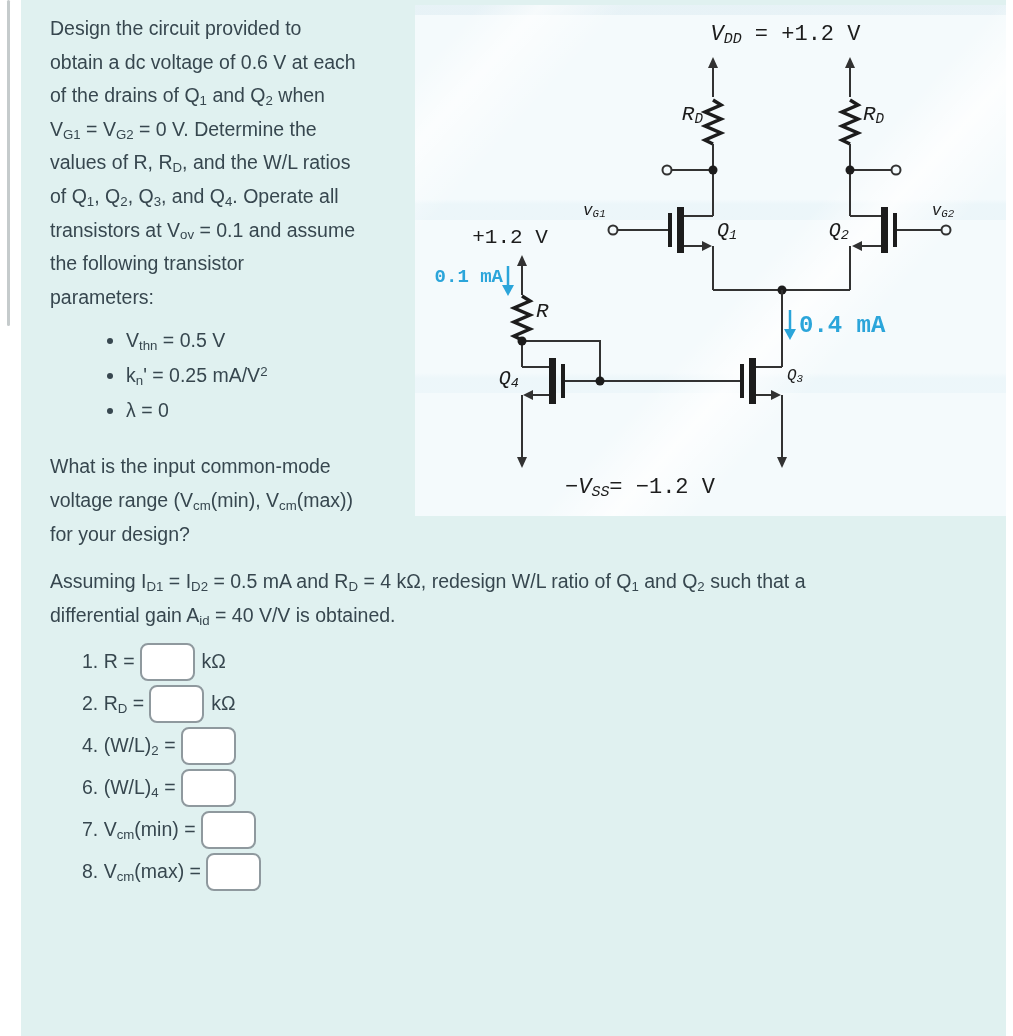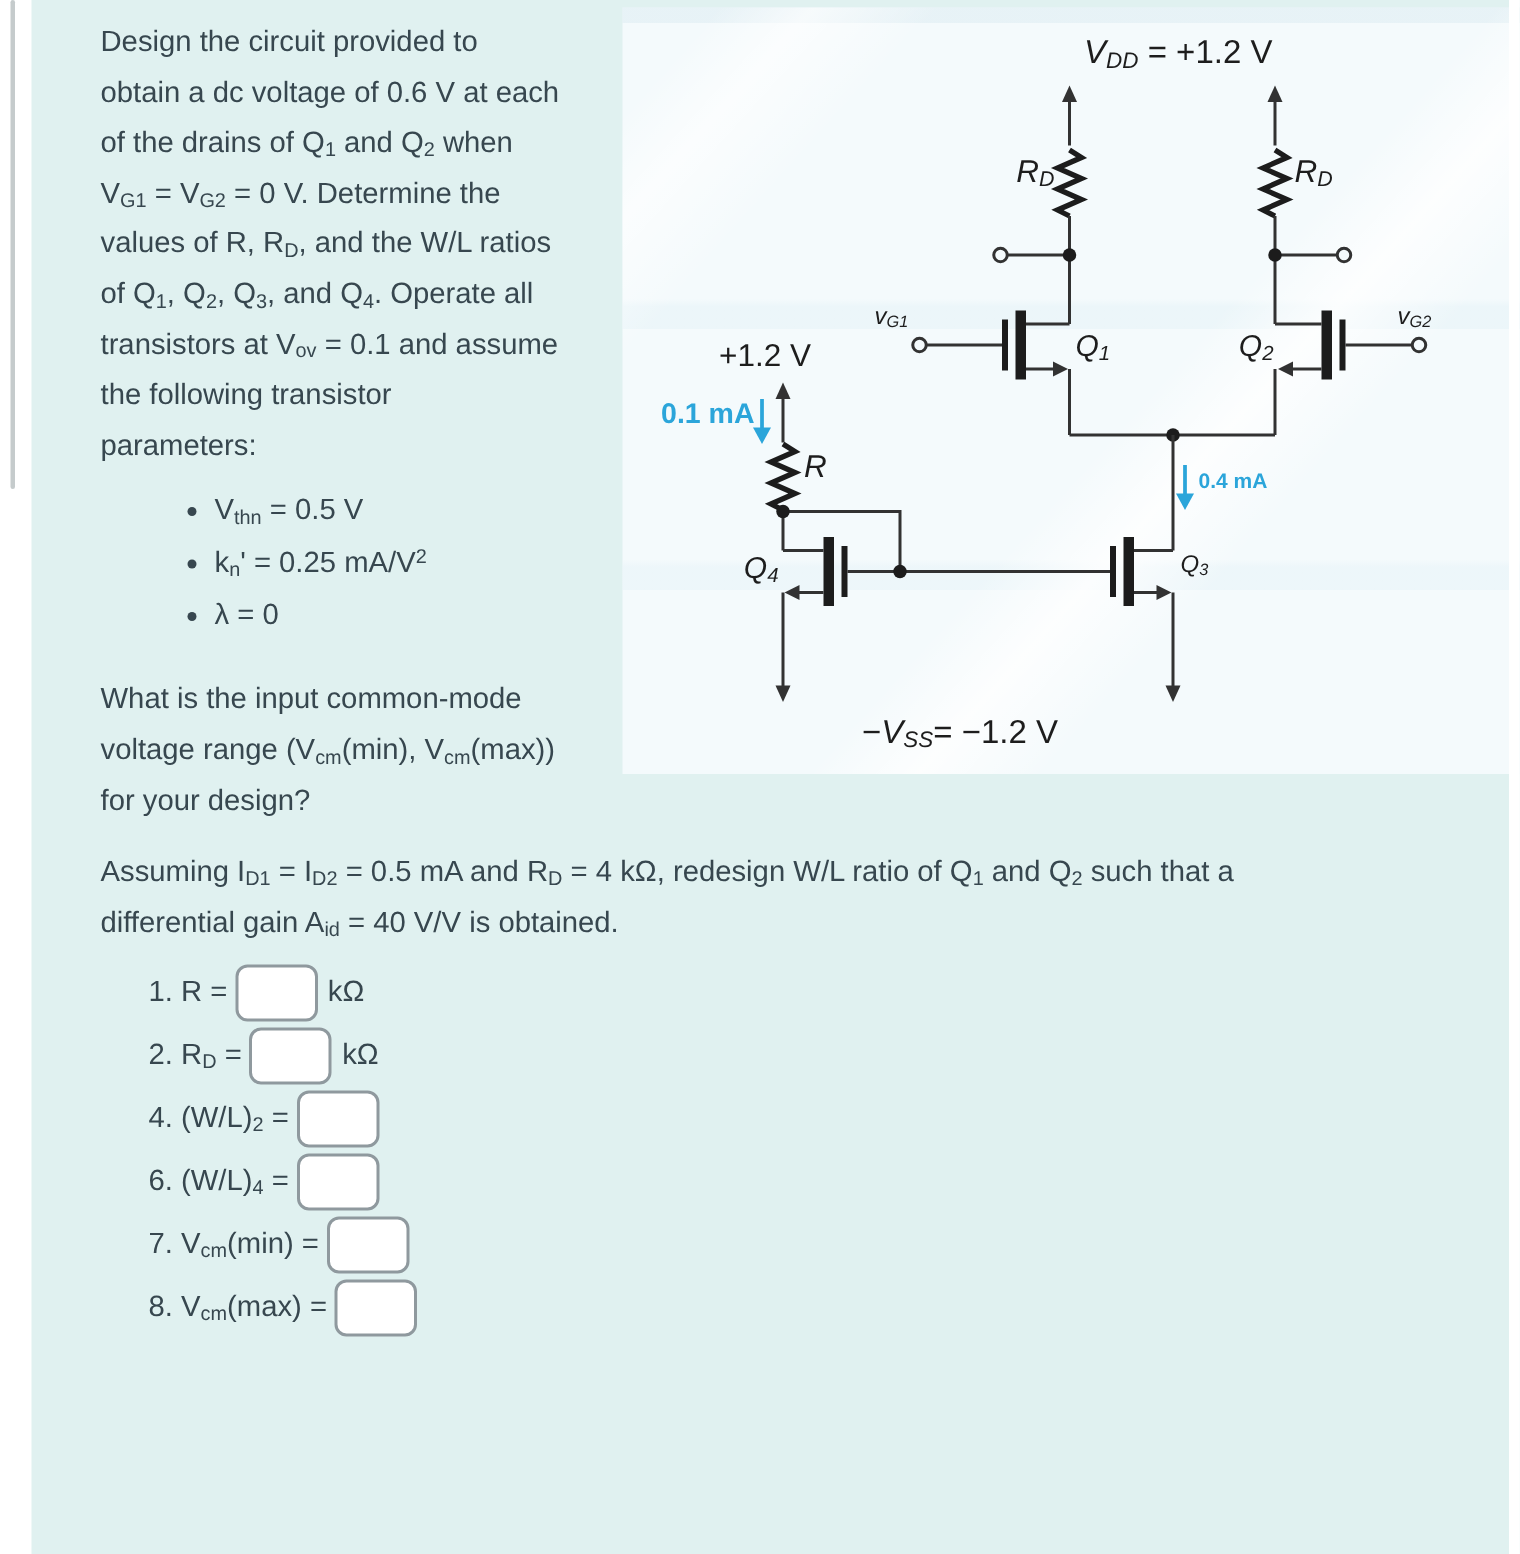--- a/index.html
+++ b/index.html
@@ -6,57 +6,57 @@
     --panel_bg:#e0f1f0; --text:#37474f; --figure_bg:#f4fafc;
     --circuit:#323232; --blue:#2ba5da; --box_border:#8f999e;
   }
   *{margin:0;padding:0;box-sizing:border-box;}
   body{font-family:"Liberation Sans",sans-serif;background:#ffffff;}
   .page{position:relative;width:1013px;height:1036px;background:#ffffff;overflow:hidden;}
   .left-gutter{position:absolute;left:0;top:0;width:21px;height:1036px;background:#ffffff;}
   .scrollbar-thumb{position:absolute;left:7px;top:0;width:3px;height:326px;background:#c5cbcc;border-radius:2px;}
   .right-gutter{position:absolute;right:0;top:0;width:7px;height:1036px;background:#ffffff;}
   .panel{position:absolute;left:21px;top:0;width:985px;height:1036px;background:var(--panel_bg);}
-  .content{position:relative;padding:12px 30px 0 29px;color:var(--text);font-size:19.5px;margin-left:17px;}
+  .content{position:relative;padding:12px 30px 0 29px;color:var(--text);font-size:19.5px;}
   .intro{line-height:33.6px;}
   sub{font-size:0.68em;vertical-align:baseline;position:relative;bottom:-0.22em;line-height:0;}
   sup{font-size:0.68em;vertical-align:baseline;position:relative;top:-0.45em;line-height:0;}
   .it{font-style:italic;}
   .params{margin:9px 0 0 0;padding-left:76px;}
   .params li{line-height:34px;margin-bottom:1px;}
   .question{margin-top:23px;line-height:33.6px;}
   .followup{margin-top:14px;line-height:33.8px;width:930px;}
   .answers{margin:8px 0 0 32px;}
   .row{display:flex;align-items:center;height:42px;}
   .box{width:55px;height:38px;margin-left:5px;background:#ffffff;border:2px solid var(--box_border);
        border-radius:8px;font-family:"Liberation Sans",sans-serif;font-size:18px;color:var(--text);
        padding:0 6px;outline:none;}
   .unit{margin-left:7px;}
   
   .figure{position:absolute;left:394px;top:5px;width:599px;height:511px;background:var(--figure_bg);
-          font-family:Liberation Sans, sans-serif;color:#1d1d1d;}
+          font-family:Liberation Mono, monospace;color:#1d1d1d;}
   .figure::before{content:"";position:absolute;inset:0;pointer-events:none;
     background:
       linear-gradient(132deg, rgba(255,255,255,0) 55%, rgba(255,255,255,.8) 62%, rgba(255,255,255,0) 70%),
       linear-gradient(132deg, rgba(255,255,255,0) 6%, rgba(255,255,255,.65) 12%, rgba(255,255,255,0) 20%),
       linear-gradient(180deg, rgba(216,233,240,.45) 0 2%, rgba(255,255,255,0) 2% 38%, rgba(228,242,247,.5) 39% 42%, rgba(255,255,255,0) 42% 72%, rgba(230,243,248,.5) 73% 76%, rgba(255,255,255,0) 76%);}
   .figure svg{position:absolute;left:0;top:0;}
   .flabel{position:absolute;white-space:nowrap;line-height:1.1;}
   .f-vdd{left:258px;top:18px;width:225px;text-align:center;font-size:22px;}
   .f-rdl{left:238px;top:98px;width:50px;text-align:right;font-size:21px;}
   .f-rdr{left:448px;top:98px;font-size:21px;}
   .f-vg1{left:168px;top:198px;width:60px;text-align:left;font-size:16px;}
   .f-vg2{left:498px;top:198px;width:60px;text-align:center;font-size:16px;}
   .f-q1{left:302px;top:215px;font-size:20px;}
   .f-q2{left:398px;top:215px;width:36px;text-align:right;font-size:20px;}
   .f-q3{left:372px;top:363px;font-size:16px;}
   .f-q4{left:70px;top:363px;width:34px;text-align:right;font-size:20px;}
   .f-sup{left:50px;top:221px;width:90px;text-align:center;font-size:21px;}
   .f-i01{left:14px;top:262px;width:74px;text-align:right;font-size:19px;color:var(--blue);font-weight:bold;}
-  .f-i04{left:384px;top:308px;font-size:14px;color:var(--blue);font-weight:bold;}
+  .f-i04{left:384px;top:308px;font-size:24px;color:var(--blue);font-weight:bold;}
   .f-r{left:121px;top:295px;font-size:21px;}
   .f-vss{left:130px;top:471px;width:190px;text-align:center;font-size:22px;}
   .w{stroke:var(--circuit);stroke-width:2;fill:none;}
   .res{stroke:#1c1c1c;stroke-width:3.5;fill:none;stroke-linejoin:miter;}
   .bar{fill:#1c1c1c;}
   .dot{fill:#1c1c1c;}
   .term{fill:var(--figure_bg);stroke:var(--circuit);stroke-width:2;}
   .ah{fill:var(--circuit);stroke:none;}
   .blw{stroke:var(--blue);stroke-width:2.5;fill:none;}
   .blh{fill:var(--blue);stroke:none;}

